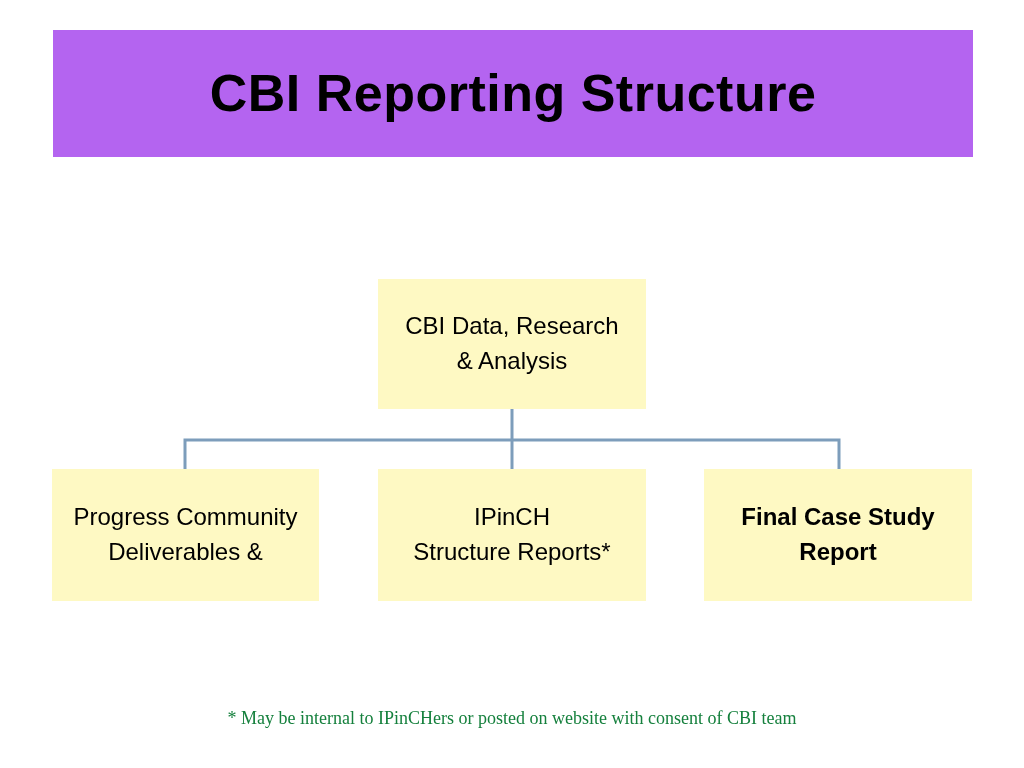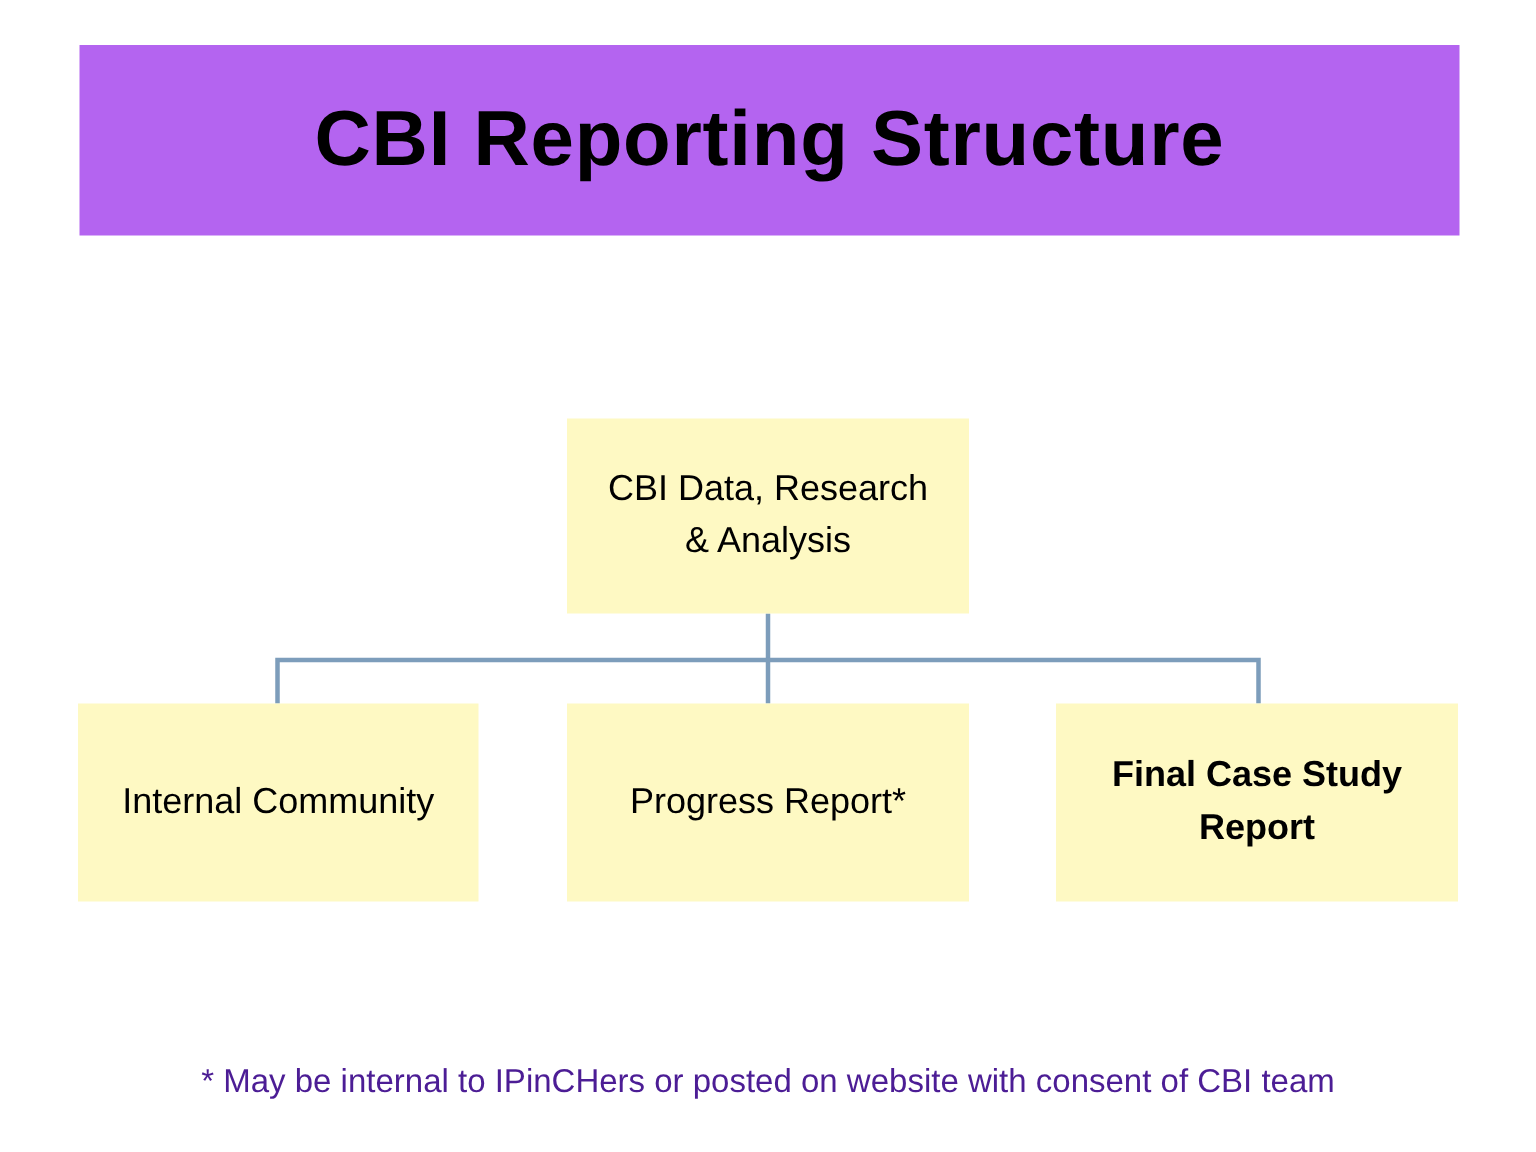--- a/index.html
+++ b/index.html
@@ -88,22 +88,23 @@
     width: 1024px;
     height: 768px;
     pointer-events: none;
   }
   #footnote {
     position: absolute;
     left: 0;
     top: 708px;
     width: 1024px;
     text-align: center;
-    font-size: 22px;
-    color: #4c1d95;
+    font-size: 18px;
+    color: #15803d;
+    font-family: Liberation Serif, serif;
   }
 </style>
 </head>
 <body>
 
 <div id="slide">
 
   <div id="title-banner">
     <div id="title-text">CBI Reporting Structure</div>
   </div>
@@ -115,27 +116,29 @@
 
   <div class="node" id="node-root">
     <div>
       <div>CBI Data, Research</div>
       <div>&amp; Analysis</div>
     </div>
   </div>
 
   <div class="node" id="node-internal">
     <div>
-      <div>Internal Community</div>
+      <div>Progress Community</div>
+      <div>Deliverables &amp;</div>
     </div>
   </div>
 
   <div class="node" id="node-ipinch">
     <div>
-      <div>Progress Report*</div>
+      <div>IPinCH</div>
+      <div>Structure Reports*</div>
     </div>
   </div>
 
   <div class="node bold" id="node-final">
     <div>
       <div>Final Case Study</div>
       <div>Report</div>
     </div>
   </div>
 

